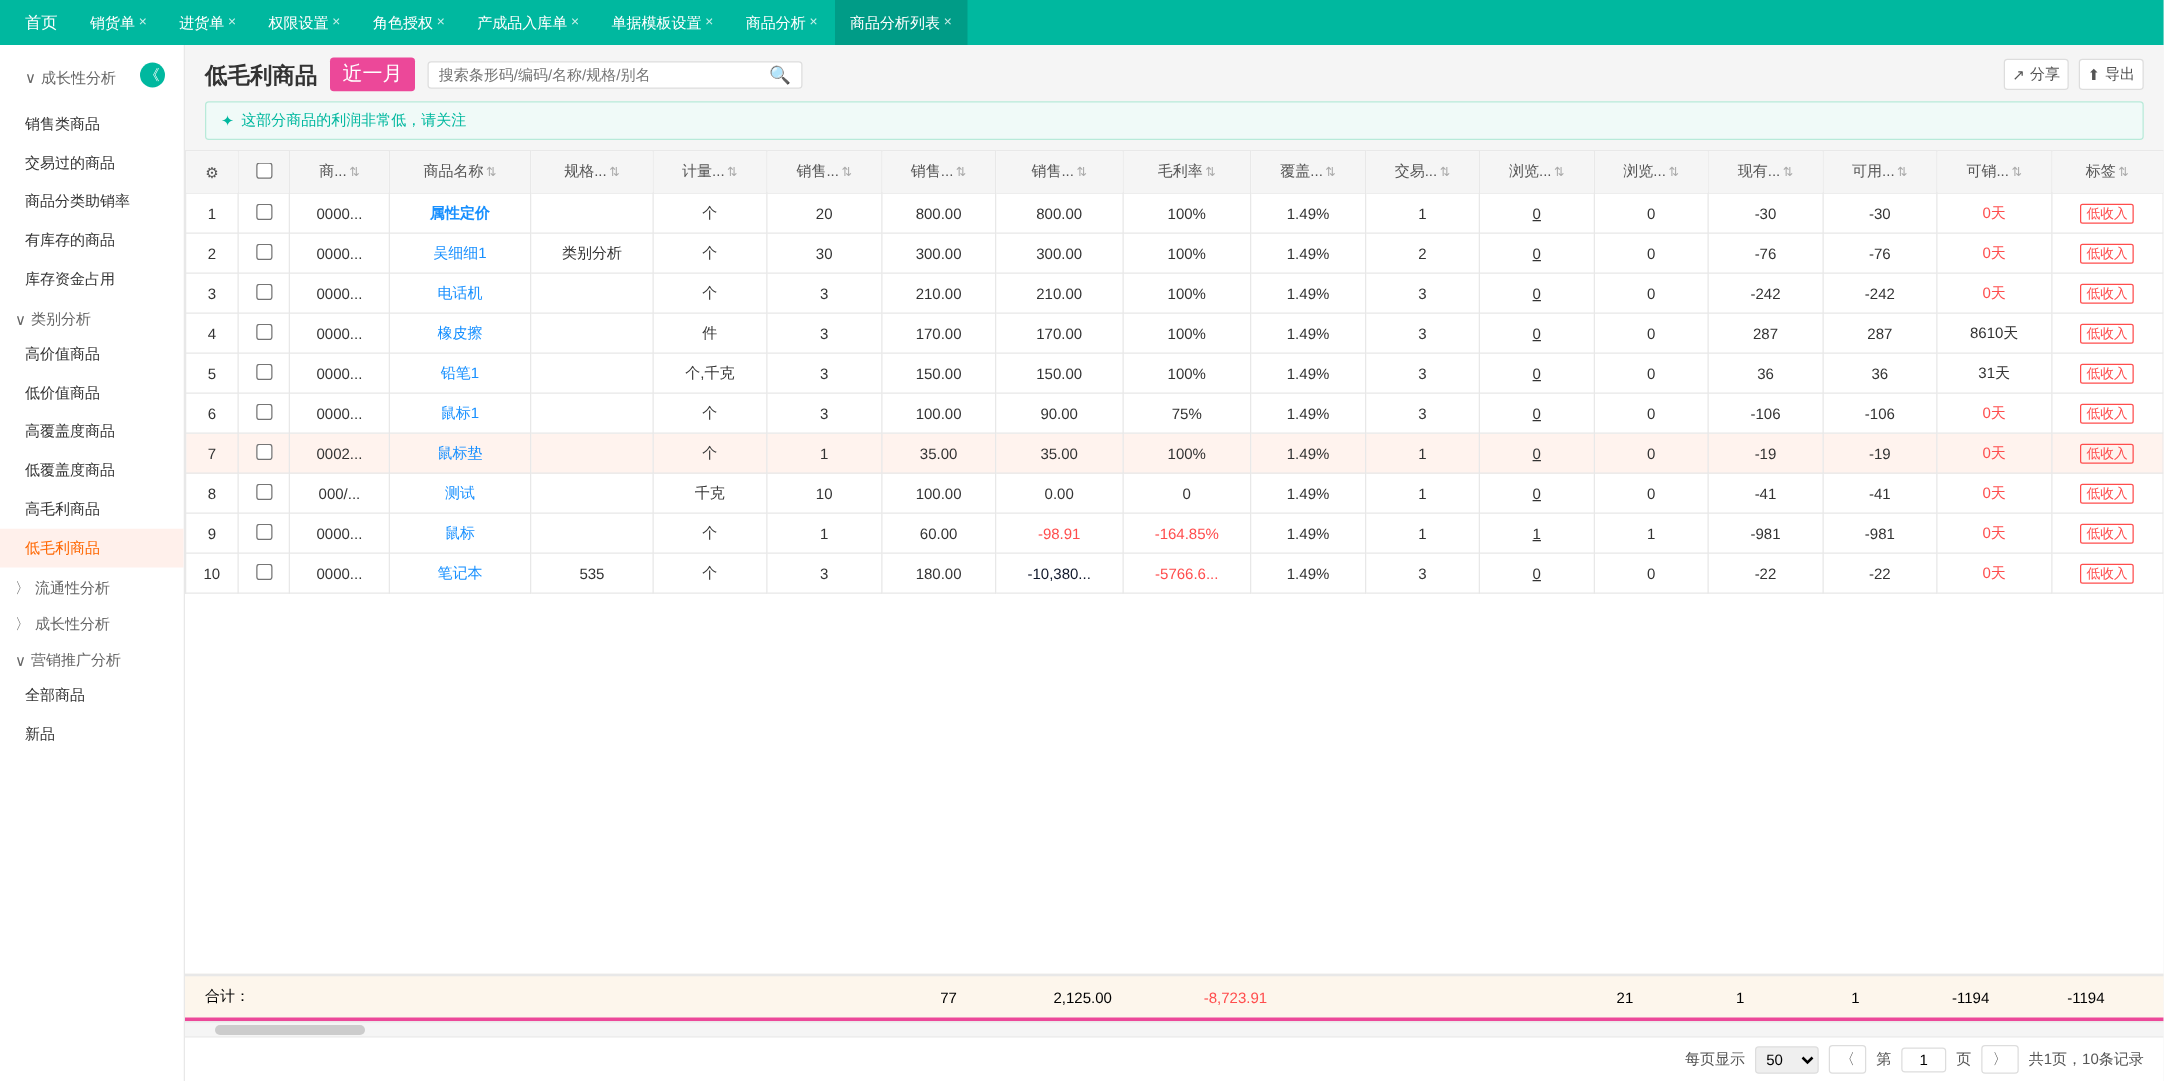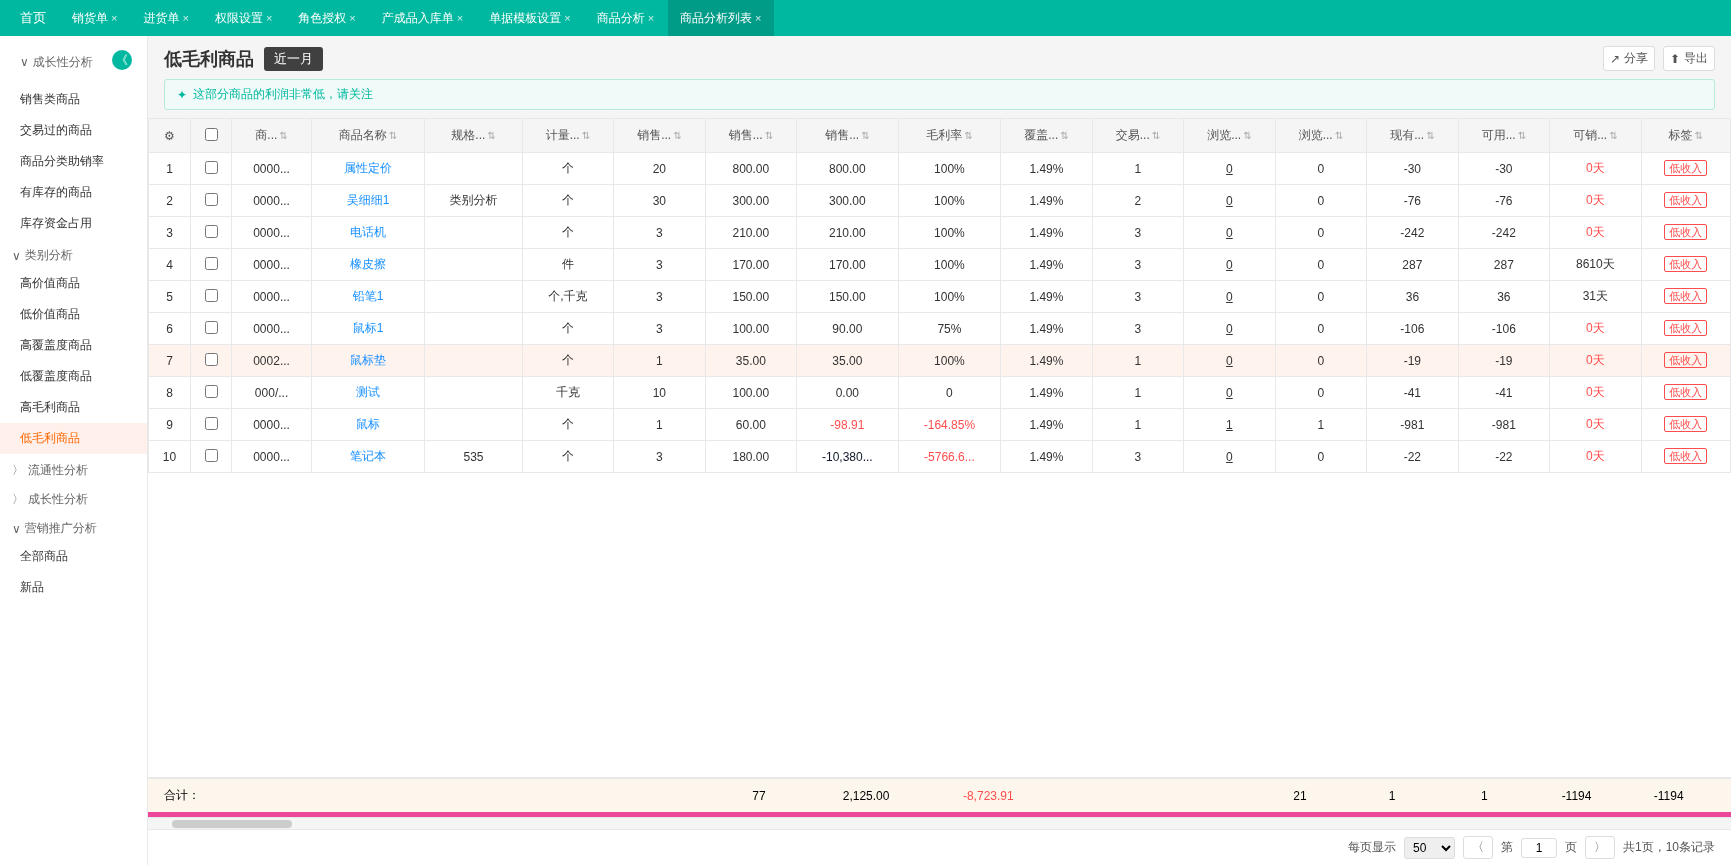--- a/index.html
+++ b/index.html
@@ -74,27 +74,27 @@
       padding: 10px 16px 8px;
       background: #f5f5f5;
       gap: 10px;
     }
     .page-title {
       font-size: 18px;
       font-weight: bold;
       color: #333;
     }
     .time-filter-btn {
-      background: #404040;
+      background: #ec4899;
       color: #fff;
       border: none;
       border-radius: 3px;
       padding: 3px 10px;
       cursor: pointer;
-      font-size: 13px;
+      font-size: 16px;
     }
     .search-box {
       display: flex;
       align-items: center;
       border: 1px solid #ddd;
       border-radius: 3px;
       background: #fff;
       padding: 2px 8px;
       flex: 1;
       max-width: 300px;
@@ -180,21 +180,21 @@
     
     
     .footer-total {
       background: #fdf6ec;
       border-top: 2px solid #e8e8e8;
       display: flex;
       align-items: center;
       padding: 8px 16px;
       gap: 20px;
       font-size: 12px;
-      border-bottom: 5px solid #ec4899;
+      border-bottom: 3px solid #ec4899;
     }
     
     
     .pagination-bar {
       display: flex;
       align-items: center;
       justify-content: flex-end;
       padding: 6px 16px;
       background: #fff;
       border-top: 1px solid #e8e8e8;
@@ -341,20 +341,24 @@
     </div>
     <div class="sidebar-item">全部商品</div>
     <div class="sidebar-item">新品</div>
   </aside>
 
   <div class="content">
 
     <div class="content-header">
       <h1 class="page-title">低毛利商品</h1>
       <button class="time-filter-btn">近一月</button>
+      <div class="search-box">
+        <input type="text" placeholder="搜索条形码/编码/名称/规格/别名" style="">
+        <span style="color:#aaa; font-size:14px;">🔍</span>
+      </div>
       <div class="header-actions">
         <button class="action-btn">
           <span>↗</span>
           <span>分享</span>
         </button>
         <button class="action-btn">
           <span>⬆</span>
           <span>导出</span>
         </button>
       </div>
@@ -387,21 +391,21 @@
             <th>可用...<span class="sort-icon">⇅</span></th>
             <th>可销...<span class="sort-icon">⇅</span></th>
             <th>标签<span class="sort-icon">⇅</span></th>
           </tr>
         </thead>
         <tbody id="table-body">
         <tr>
       <td>1</td>
       <td><input type="checkbox" style=""></td>
       <td>0000...</td>
-      <td style="color:#1890ff; cursor:pointer;">属性定价</td>
+      <td style="color:#1890ff; cursor:pointer;font-weight:bold;">属性定价</td>
       <td></td>
       <td>个</td>
       <td>20</td>
       <td>800.00</td>
       <td style="color:#333">800.00</td>
       <td style="color:#333">100%</td>
       <td>1.49%</td>
       <td>1</td>
       <td style="text-decoration:underline; cursor:pointer;">0</td>
       <td>0</td>

